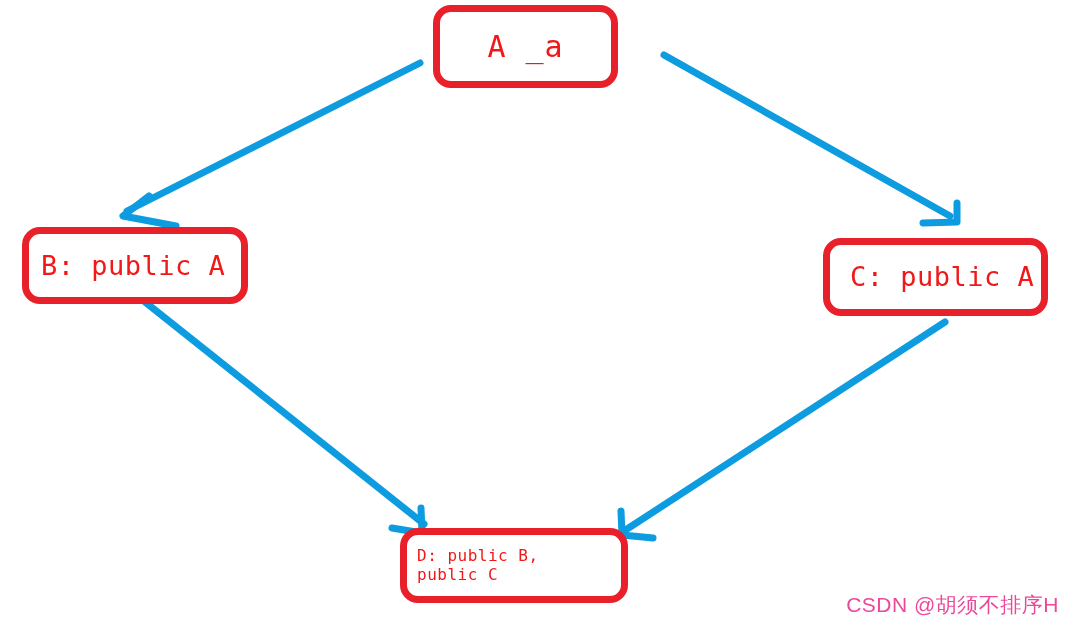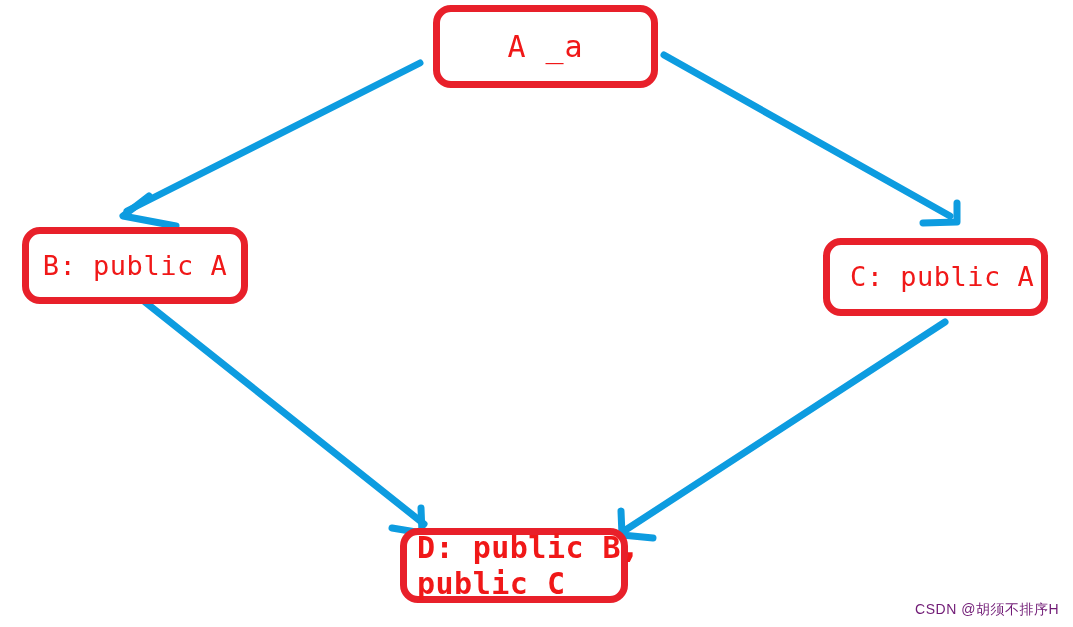--- a/index.html
+++ b/index.html
@@ -35,35 +35,35 @@
     justify-content: center;
     z-index: 3;
   }
   .node-label {
     white-space: pre;
     line-height: 1.18;
   }
   #node-a {
     left: 433px;
     top: 5px;
-    width: 225px;
+    width: 185px;
     height: 83px;
     align-items: center;
   }
   #node-a .node-label {
     font-size: 30px;
     letter-spacing: 1px;
   }
   #node-b {
     left: 22px;
     top: 227px;
     width: 226px;
     height: 77px;
-    align-items: center;
-    padding-left: 0;
+    align-items: flex-start;
+    padding-left: 12px;
   }
   #node-b .node-label {
     font-size: 27px;
     letter-spacing: 0.5px;
   }
   #node-c {
     left: 823px;
     top: 238px;
     width: 225px;
     height: 78px;
@@ -76,31 +76,30 @@
   }
   #node-d {
     left: 400px;
     top: 528px;
     width: 228px;
     height: 75px;
     align-items: flex-start;
     padding-left: 10px;
   }
   #node-d .node-label {
-    font-size: 30px;
+    font-size: 16px;
     letter-spacing: 0.5px;
-    font-weight: bold;
   }
   #watermark {
     position: absolute;
     right: 14px;
     bottom: 8px;
-    color: #701a75;
+    color: #ec4899;
     font-family: "Liberation Sans", sans-serif;
-    font-size: 14px;
+    font-size: 21px;
     letter-spacing: 0.5px;
     white-space: nowrap;
     z-index: 4;
     text-align: right;
   }
 </style>
 </head>
 <body>
 
 <div id="canvas">

